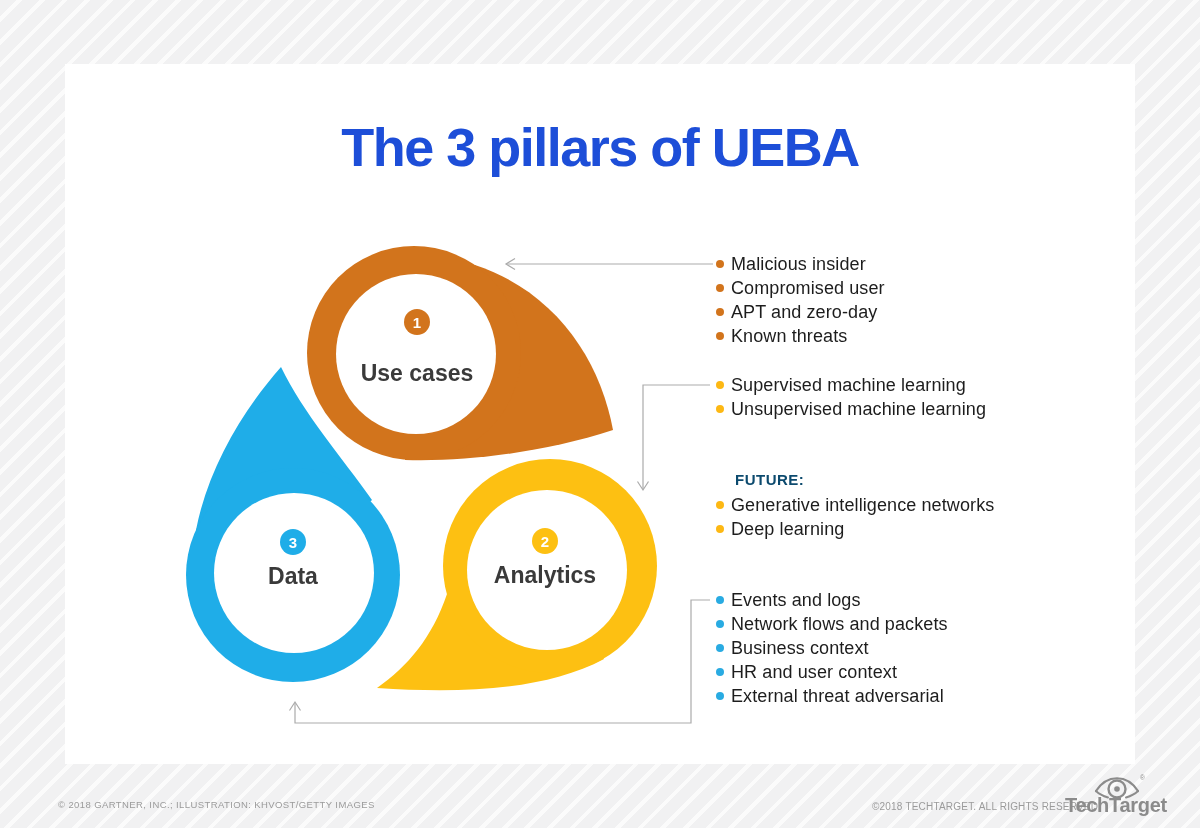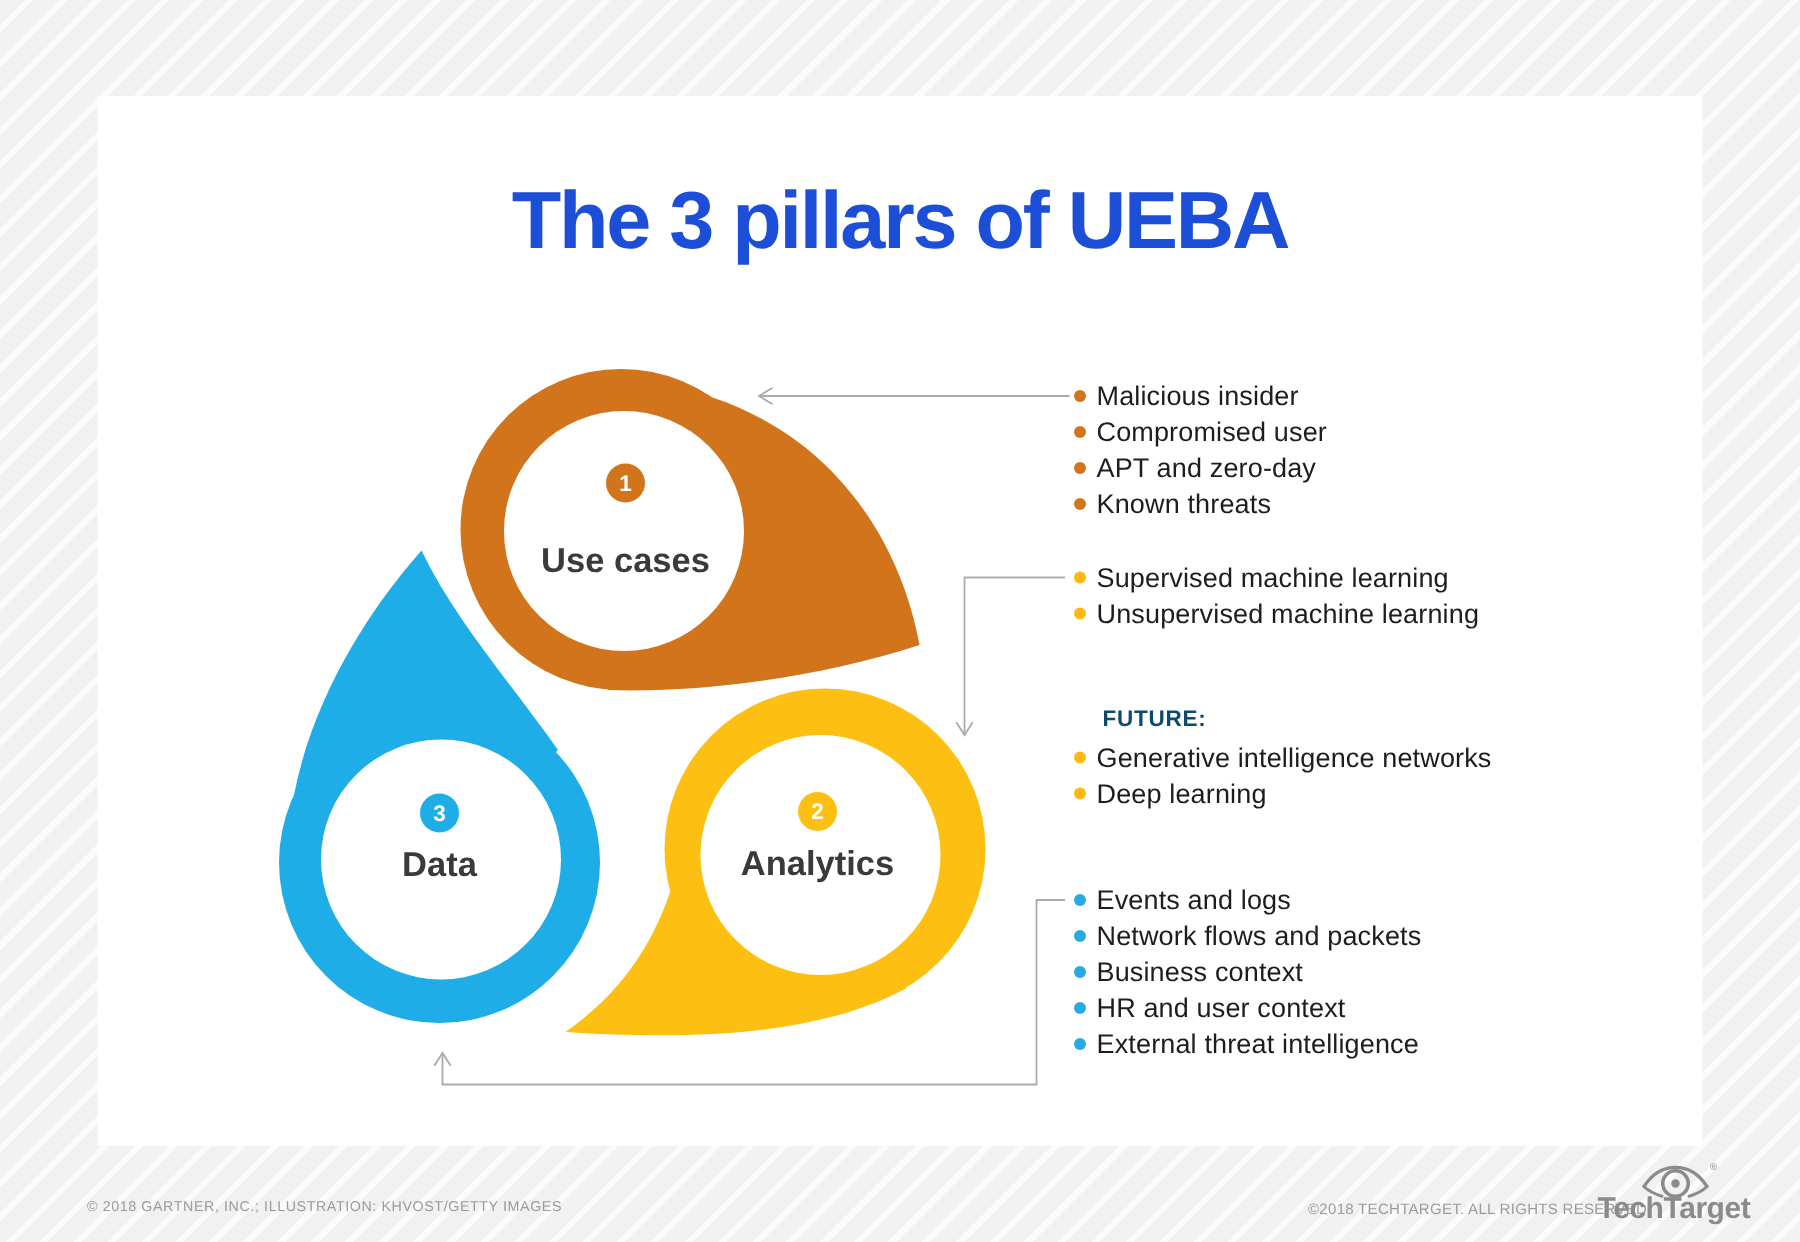--- a/index.html
+++ b/index.html
@@ -145,21 +145,21 @@
   <li>
       <span class="dot"></span>
       <span>Business context</span>
     </li>
   <li>
       <span class="dot"></span>
       <span>HR and user context</span>
     </li>
   <li>
       <span class="dot"></span>
-      <span>External threat intelligence</span>
+      <span>External threat adversarial</span>
     </li>
 </ul>
 
 <div class="credit-left">© 2018 GARTNER, INC.; ILLUSTRATION: KHVOST/GETTY IMAGES</div>
 <div class="credit-right">©2018 TECHTARGET. ALL RIGHTS RESERVED</div>
 
 <div class="logo">
   <svg width="115" height="50" viewBox="0 0 115 50">
     <g stroke="#8b8b8b" fill="none">
       <path d="M33 21 C44 4 64 4 75 21" stroke-width="2.2" stroke-linecap="round"></path>

